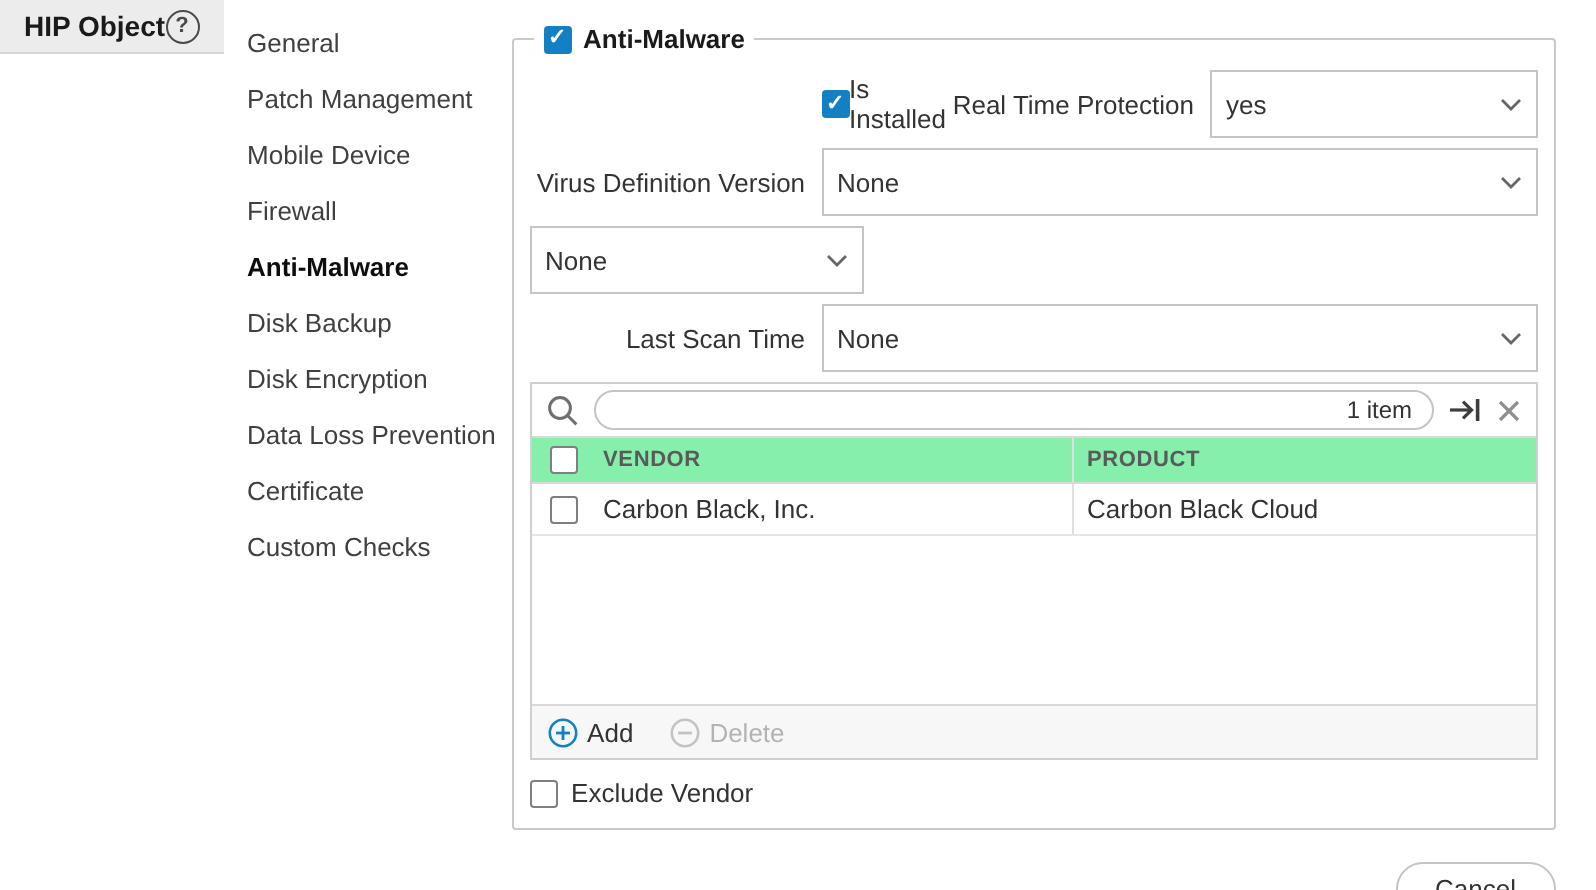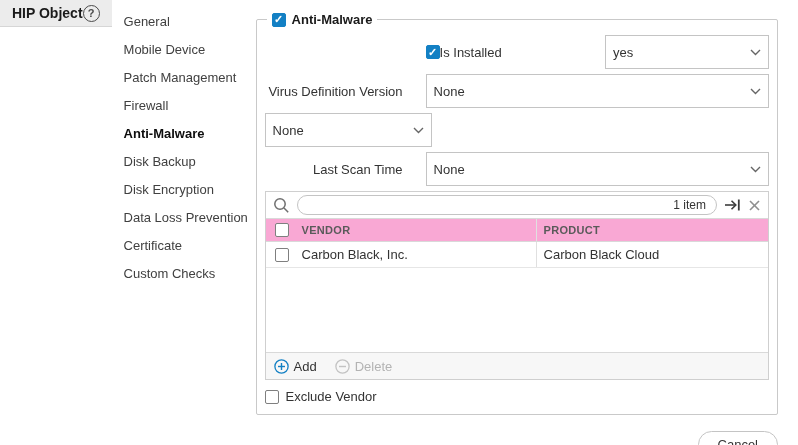--- a/index.html
+++ b/index.html
@@ -43,21 +43,21 @@
   .cb {
     width:14px; height:14px; border:1px solid #7f7f7f; border-radius:2px;
     background:#fff; display:inline-flex; align-items:center; justify-content:center;
     flex:none; cursor:pointer;
   }
   .cb.checked { background:#1380c4; border-color:#1380c4; }
   .cb.checked::after { content:"\2713"; color:#fff; font-size:11px; font-weight:bold; line-height:1; }
 
   
   .frow { display:flex; align-items:center; margin-bottom:5px; }
-  .flabel { width:138px; flex:none; text-align:right; margin-right:23px; white-space:nowrap; }
+  .flabel { width:138px; flex:none; text-align:right; margin-right:8px; white-space:nowrap; }
   .flabel-auto { margin-right:8px; white-space:nowrap; }
   .inline-cb { display:flex; align-items:center; gap:0; cursor:pointer; }
   .spacer { flex:1; }
   .select {
     height:21px; border:1px solid #c4c4c4; background:#fff;
     display:flex; align-items:center; padding:16px 7px; flex:1; cursor:pointer; min-width:0;
   }
   .select .val { flex:1; overflow:hidden; white-space:nowrap; }
   .select.w-rtp { flex:none; width:164px; }
   .select.w-short { flex:none; width:167px; }
@@ -73,21 +73,21 @@
     display:flex; align-items:center; padding:0 10px; background:#fff;
   }
   .search-pill input {
     flex:1; border:none; outline:none; background:transparent;
     font-family:inherit; font-size:12px; color:#333; min-width:0;
   }
   .count { font-size:12px; color:#333; white-space:nowrap; }
   .iconbtn { display:flex; align-items:center; cursor:pointer; flex:none; }
 
   .thead {
-    display:flex; align-items:stretch; background:#f9a8d4;
+    display:flex; align-items:stretch; background:#86efac;
     border-bottom:1px solid #d9d9d9; height:23px;
     font-size:11px; font-weight:bold; color:#5a5a5a; letter-spacing:.3px;
   }
   .trow {
     display:flex; align-items:stretch; height:26px;
     border-bottom:1px solid #e6e6e6; cursor:pointer;
   }
   .cell-cb { width:32px; flex:none; display:flex; align-items:center; justify-content:center; }
   .cell-vendor { width:238px; flex:none; display:flex; align-items:center; padding-left:4px; }
   .cell-product { flex:1; display:flex; align-items:center; padding-left:7px; border-left:1px solid #e0e0e0; }
@@ -115,22 +115,22 @@
 <div class="app">
 
   <div class="titlebar">
     <span class="title">HIP Object</span>
     <span class="help-icon">?</span>
   </div>
 
   <div class="bodyrow">
     <div class="sidebar">
       <div class="side-item">General</div>
+      <div class="side-item">Patch Management</div>
       <div class="side-item">Mobile Device</div>
-      <div class="side-item">Patch Management</div>
       <div class="side-item">Firewall</div>
       <div class="side-item active">Anti-Malware</div>
       <div class="side-item">Disk Backup</div>
       <div class="side-item">Disk Encryption</div>
       <div class="side-item">Data Loss Prevention</div>
       <div class="side-item">Certificate</div>
       <div class="side-item">Custom Checks</div>
     </div>
 
     <div class="main">
@@ -140,20 +140,21 @@
           <span>Anti-Malware</span>
         </legend>
 
         <div class="frow">
           <div class="flabel"></div>
           <span class="inline-cb">
             <span class="cb checked"></span>
             <span>Is Installed</span>
           </span>
           <div class="spacer"></div>
+          <span class="flabel-auto">Real Time Protection</span>
           <div class="select w-rtp">
             <span class="val">yes</span>
             <svg class="chev" width="11" height="7" viewBox="0 0 11 7">
                 <polyline points="1,1 5.5,5.5 10,1" fill="none" stroke="#666" stroke-width="1.4"></polyline>
               </svg>
           </div>
         </div>
 
         <div class="frow">
           <span class="flabel">Virus Definition Version</span>

